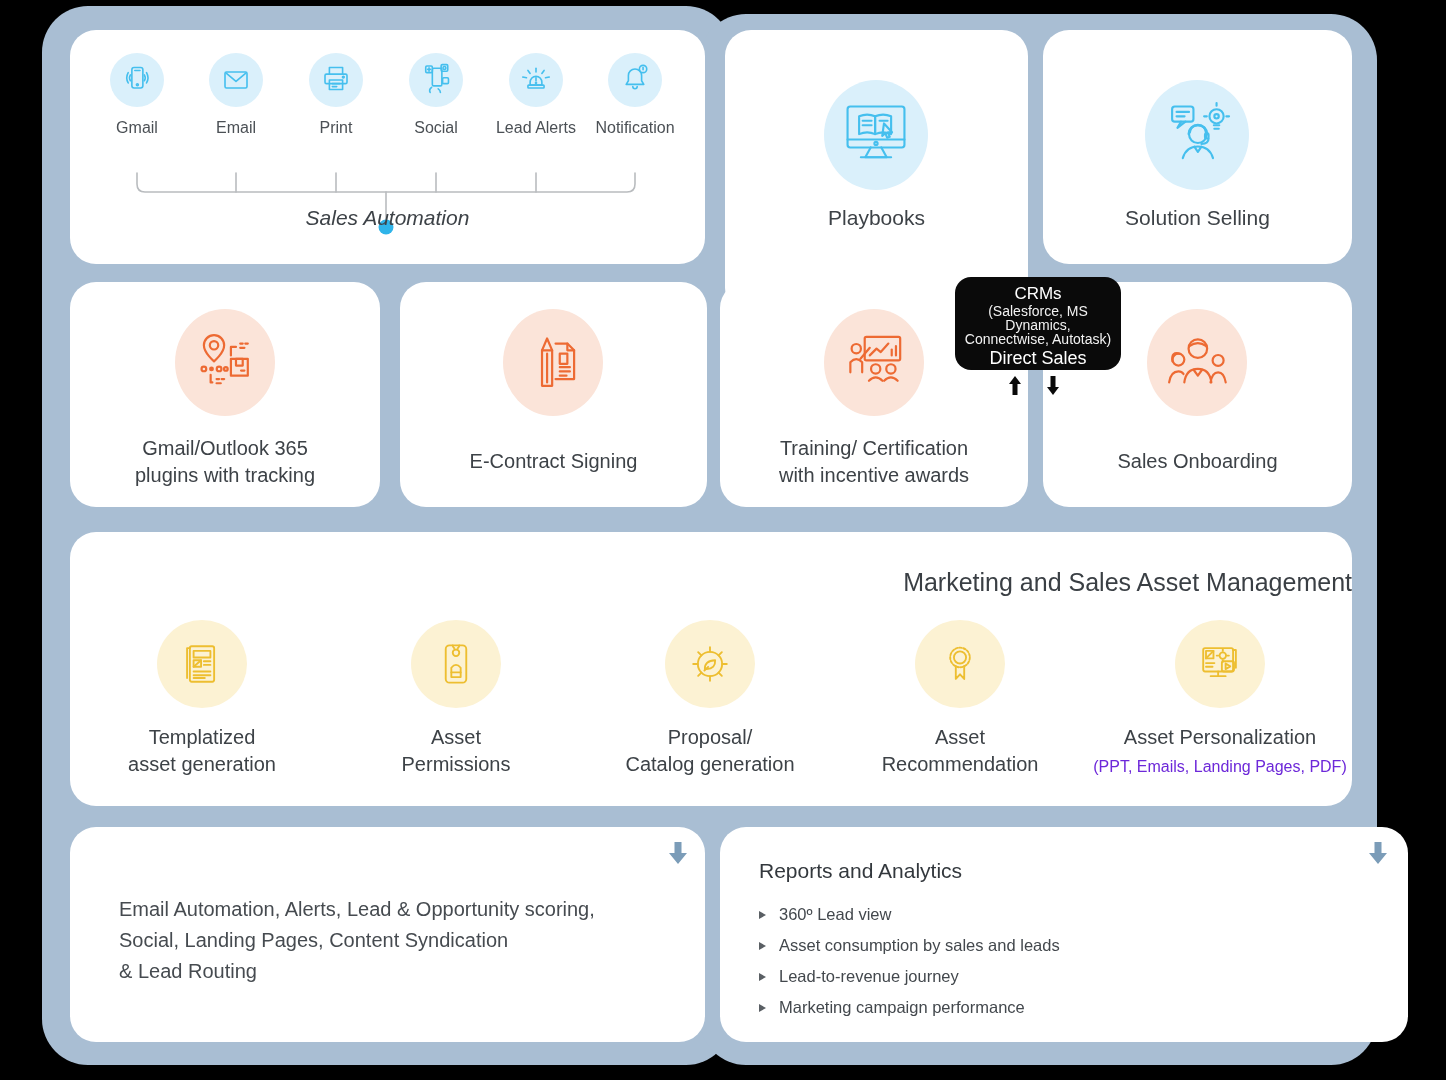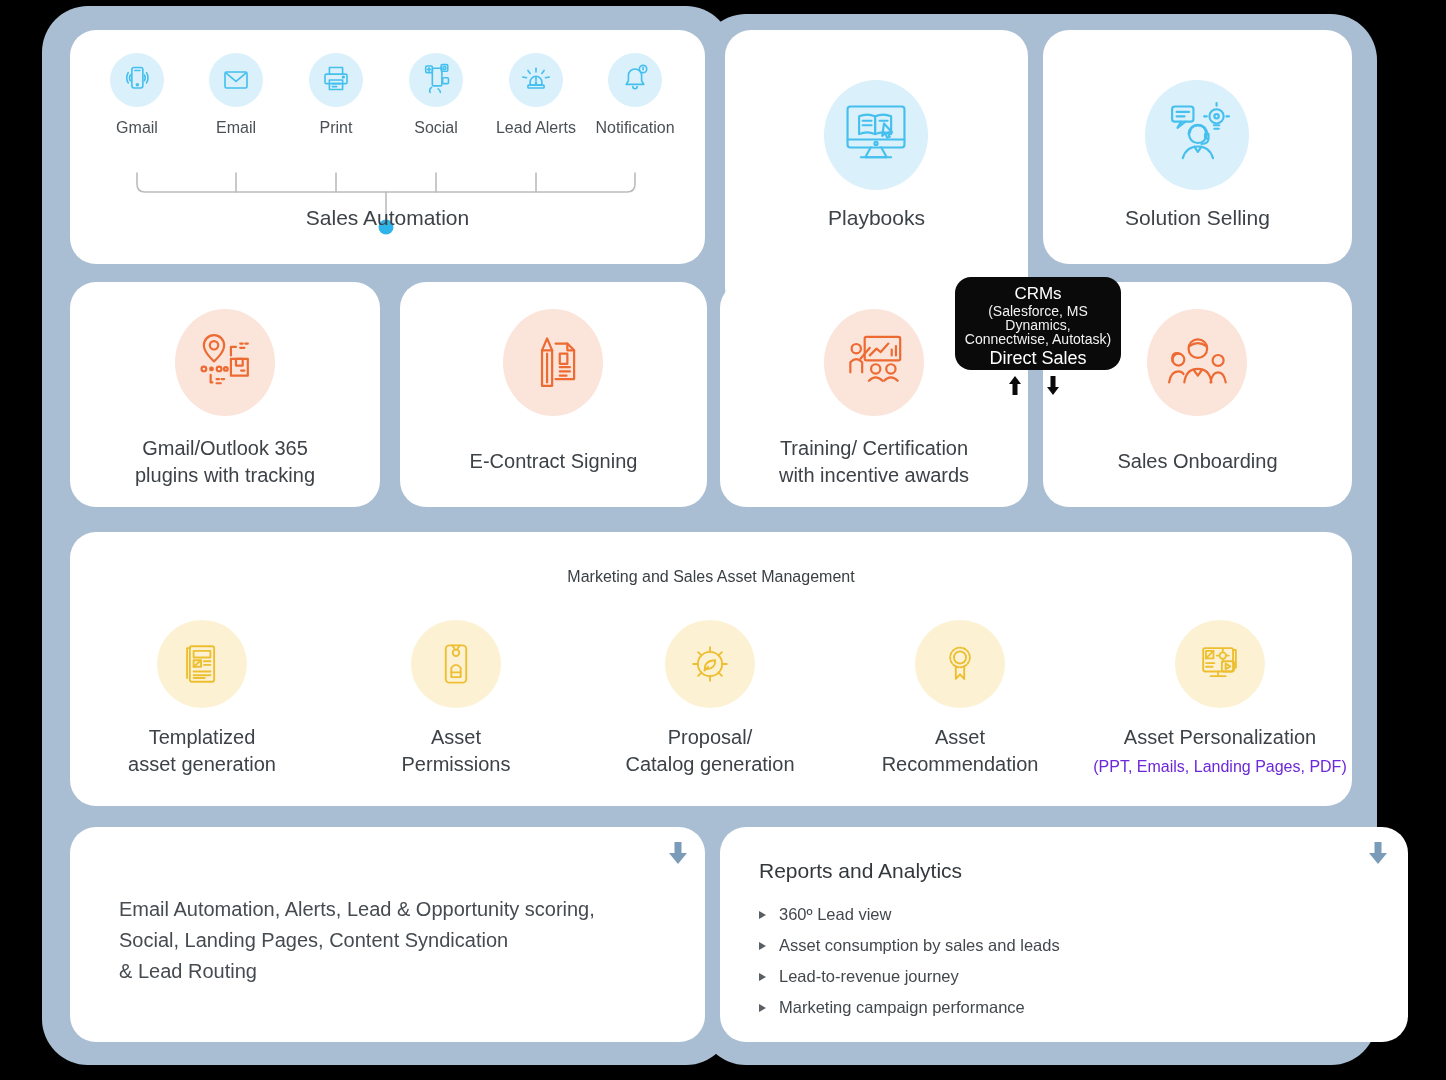--- a/index.html
+++ b/index.html
@@ -26,21 +26,21 @@
   .row2-title{position:absolute;left:0;top:152px;width:100%;height:56px;display:flex;flex-direction:column;
               align-items:center;justify-content:center;font-size:20px;line-height:27.5px;color:#3d4247;}
   
   .crm{position:absolute;left:955px;top:277px;width:166px;height:93px;background:#0a0a0a;border-radius:16px;
        color:#fff;text-align:center;z-index:5;padding-top:7px;box-sizing:border-box;}
   .crm-title{font-size:17px;}
   .crm-sub{font-size:14px;line-height:14px;color:#f2f2f2;}
   .crm-footer{font-size:18px;margin-top:2px;}
   .mini-arrow{position:absolute;z-index:6;}
   
-  .am-title{position:absolute;top:36px;left:0;width:100%;text-align:center;font-size:16px;color:#3a3f44;font-weight:500;}
+  .am-title{position:absolute;top:36px;left:0;width:100%;text-align:right;font-size:25px;color:#3a3f44;font-weight:500;}
   .am-item{position:absolute;top:88px;width:254px;text-align:center;}
   .am-item .badge{width:90px;height:88px;margin:0 auto;}
   .am-label{margin-top:16px;font-size:20px;line-height:27px;color:#3d4247;}
   .am-sub{font-size:16px;color:#6d28d9;margin-top:2px;}
   
   .down-arrow{position:absolute;color:#7b9cb8;}
   .stack-text{position:absolute;left:49px;top:67px;font-size:20px;line-height:31px;color:#464b50;}
   .reports-title{position:absolute;left:39px;top:32px;font-size:21px;color:#33383d;font-weight:500;}
   .bullets{position:absolute;left:39px;top:72px;}
   .bullet{display:flex;align-items:center;height:31px;font-size:16.5px;color:#43484d;}
@@ -139,21 +139,21 @@
       <g stroke="#b9bcbf" stroke-width="1.6" fill="none" stroke-linecap="round">
         <path d="M67 5 V16 Q67 24 75 24 H557 Q565 24 565 16 V5"></path>
         <line x1="166" y1="5" x2="166" y2="24"></line>
           <line x1="266" y1="5" x2="266" y2="24"></line>
         <line x1="366" y1="5" x2="366" y2="24"></line>
           <line x1="466" y1="5" x2="466" y2="24"></line>
         <line x1="316" y1="24" x2="316" y2="52"></line>
       </g>
       <circle cx="316" cy="59" r="7.5" fill="#2fb4e9"></circle>
     </svg>
-    <div class="card-title" style="top:176px;">Sales Automation</div>
+    <div class="card-title" style="top:176px;font-style:italic;">Sales Automation</div>
   </div>
 
   <div class="card blue" style="left:725px;top:30px;width:303px;height:284px;">
     <div class="badge big-ellipse" style="left:99px;top:50px;">
       <svg width="80" height="80" viewBox="0 0 90 90" style="stroke-width:2.4;">
         <rect x="13" y="13" width="64" height="46" rx="3"></rect>
           <line x1="13" y1="50" x2="77" y2="50"></line>
         <circle cx="45" cy="54.5" r="1.8"></circle>
           <path d="M39 59 L33 70 H57 L51 59"></path>
           <line x1="28" y1="70" x2="62" y2="70"></line>

